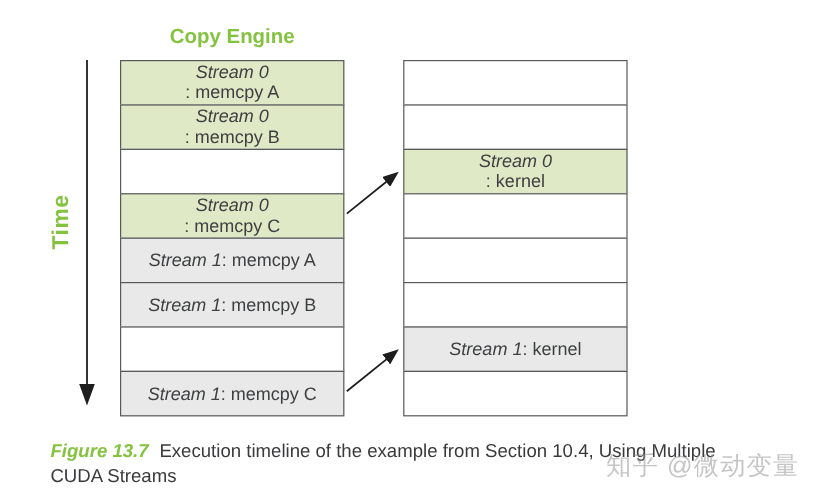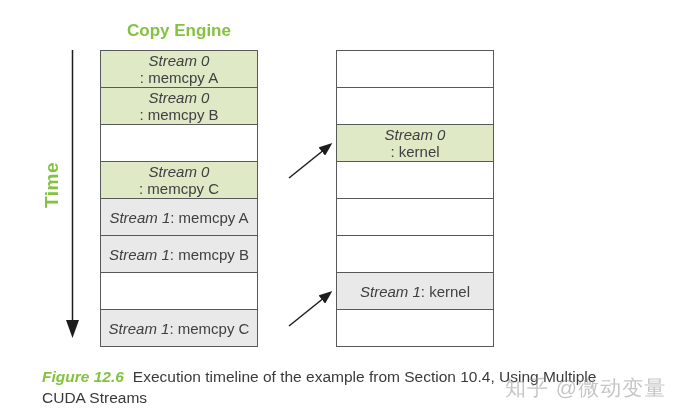--- a/index.html
+++ b/index.html
@@ -31,21 +31,21 @@
     position:absolute;
     left:-8px;top:173px;
     width:122px;height:24px;
     transform:rotate(-90deg);
     transform-origin:center;
     text-align:center;
     font-size:19px;font-weight:bold;
     color:var(--accent);
     letter-spacing:.5px;
   }
-  .col{position:absolute;top:50px;width:158px;}
+  .col{position:absolute;top:50px;width:187px;}
   .col-copy{left:100px;}
   .col-kernel{left:336px;}
   .col-title{
     position:absolute;top:-29px;left:0;width:100%;
     text-align:center;
     font-size:17px;font-weight:bold;
     color:var(--accent);
     white-space:nowrap;
   }
   .cell{
@@ -170,18 +170,18 @@
           <span class="rest">: kernel</span>
         </div>
         <div class="cell white">
           <span class="stream"></span>
           <span class="rest"></span>
         </div>
       </div>
   </div>
 
   <div class="caption">
-    <span class="fig-label">Figure 12.6</span><span>Execution timeline of the example from Section 10.4, Using Multiple CUDA Streams</span>
+    <span class="fig-label">Figure 13.7</span><span>Execution timeline of the example from Section 10.4, Using Multiple CUDA Streams</span>
   </div>
 
   <div class="watermark">知乎 @微动变量</div>
 
 </div>
 
 </body></html>

